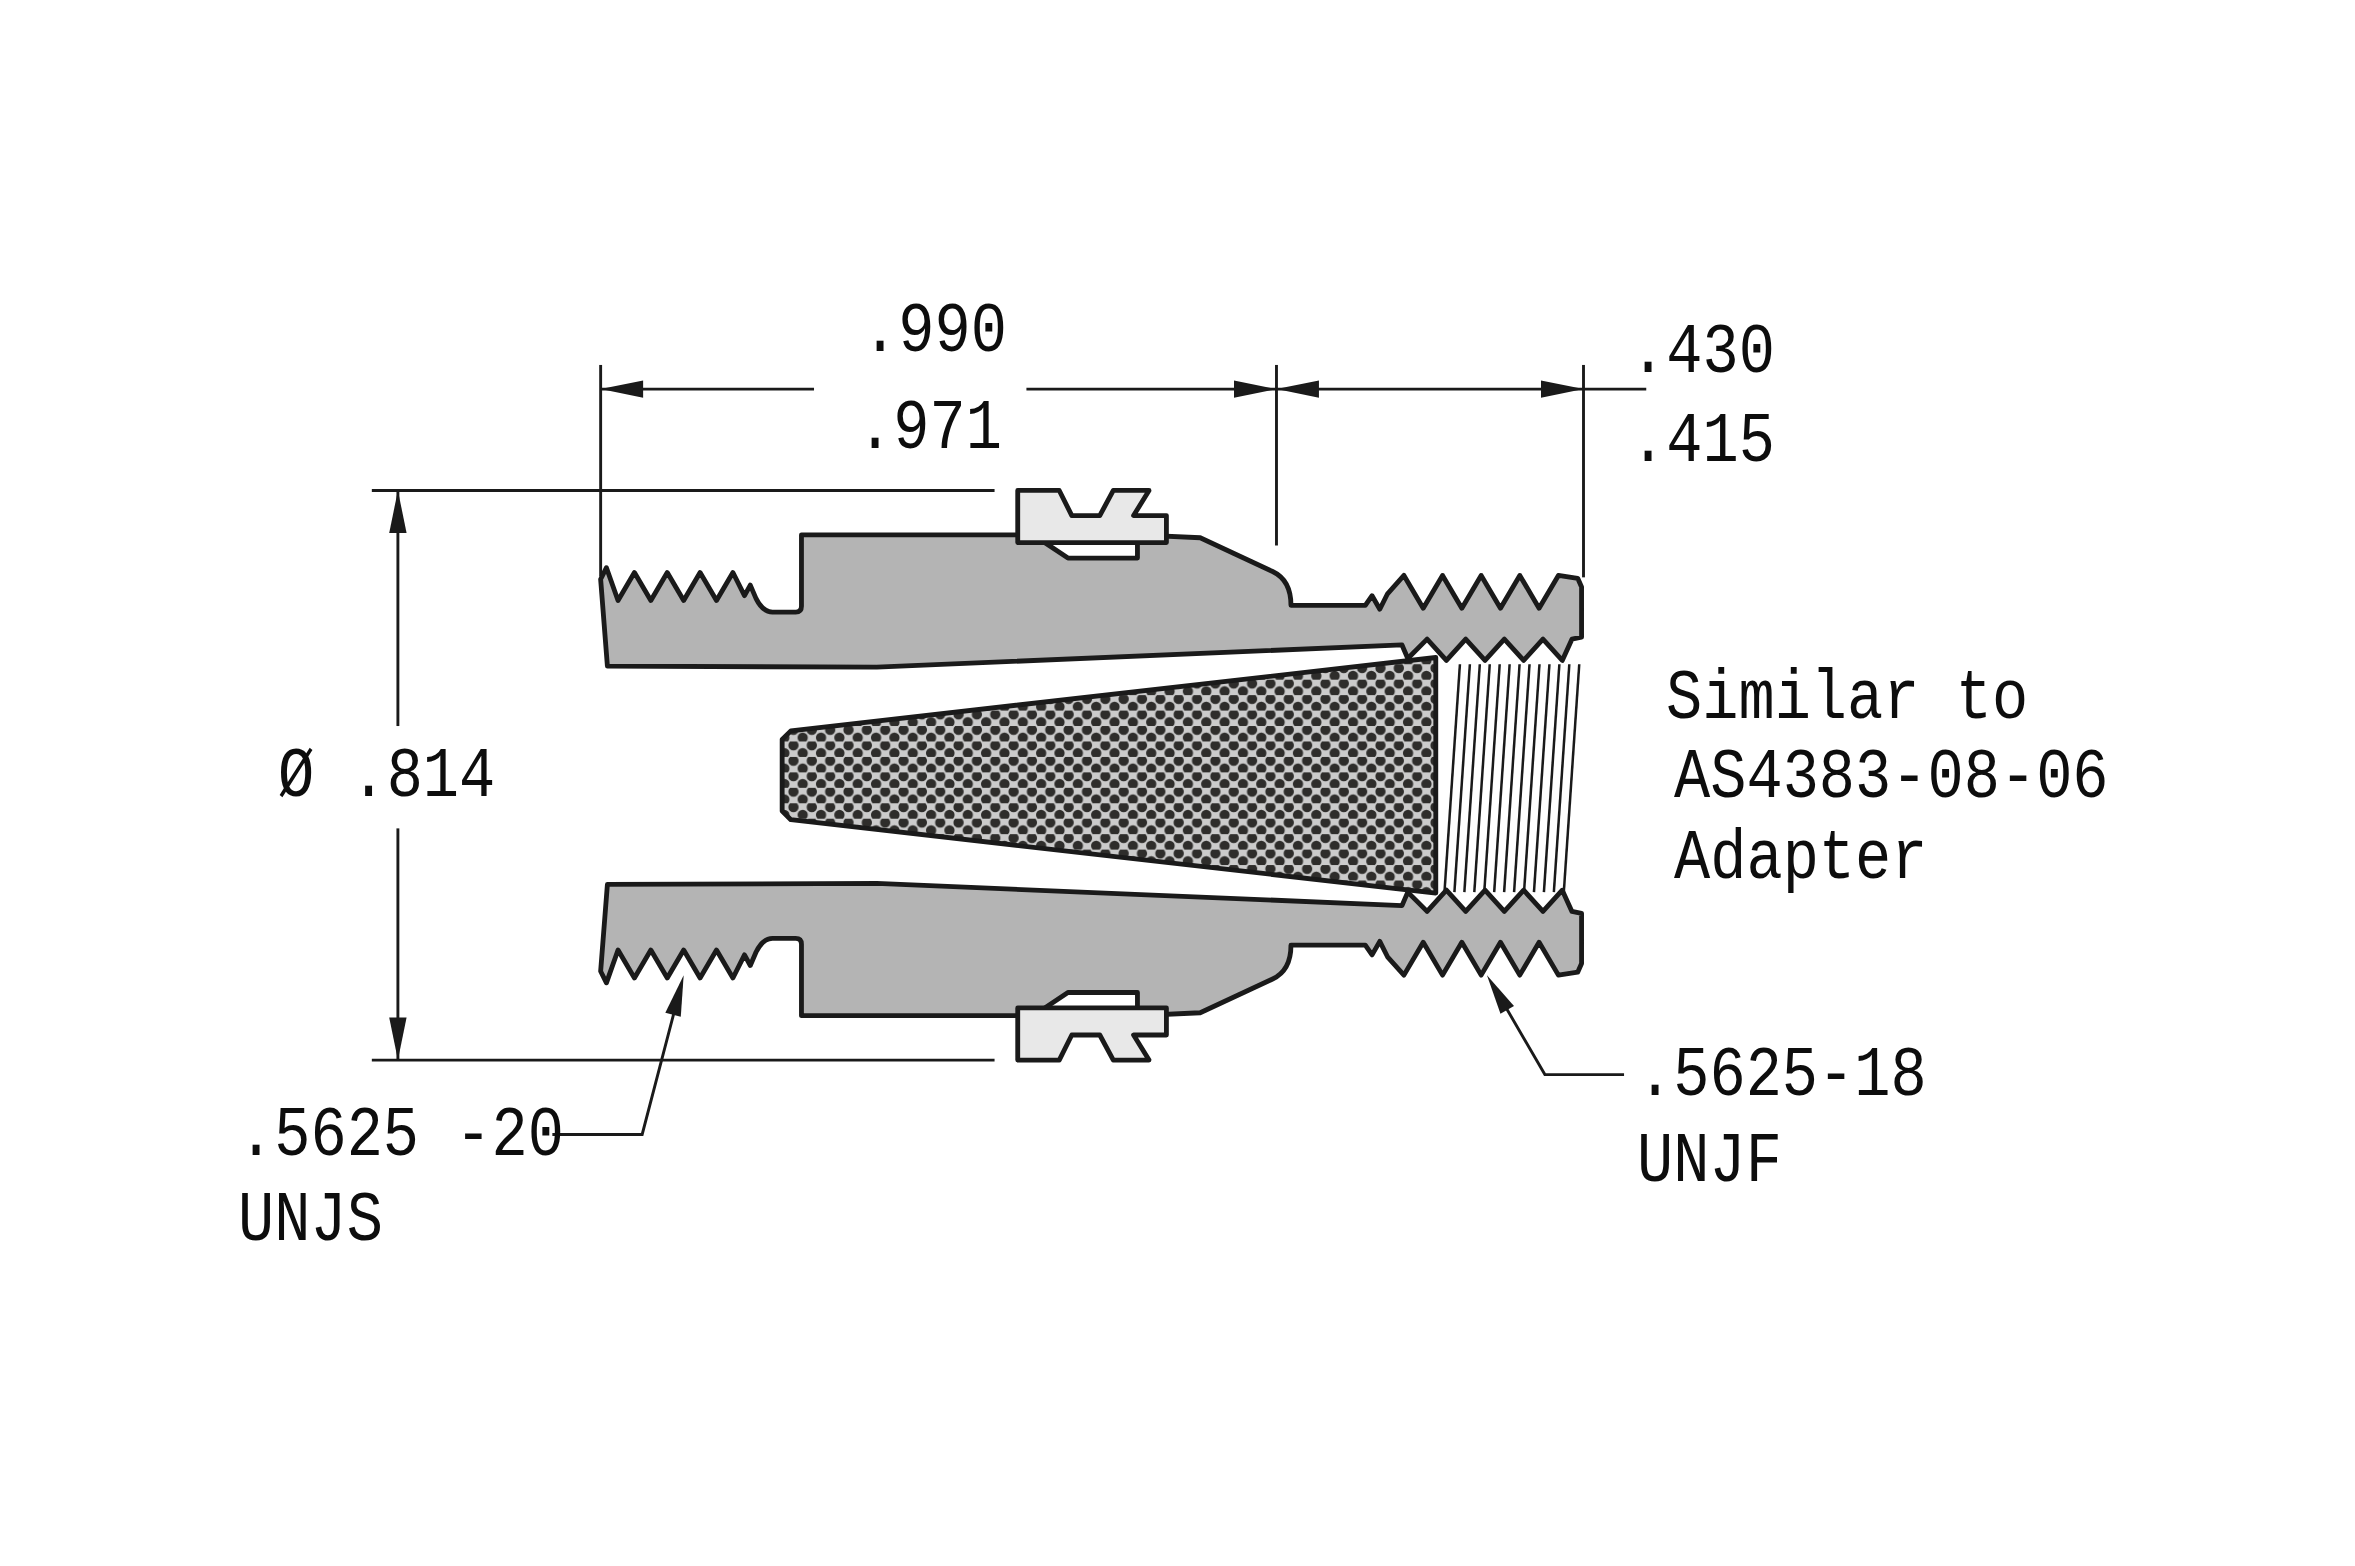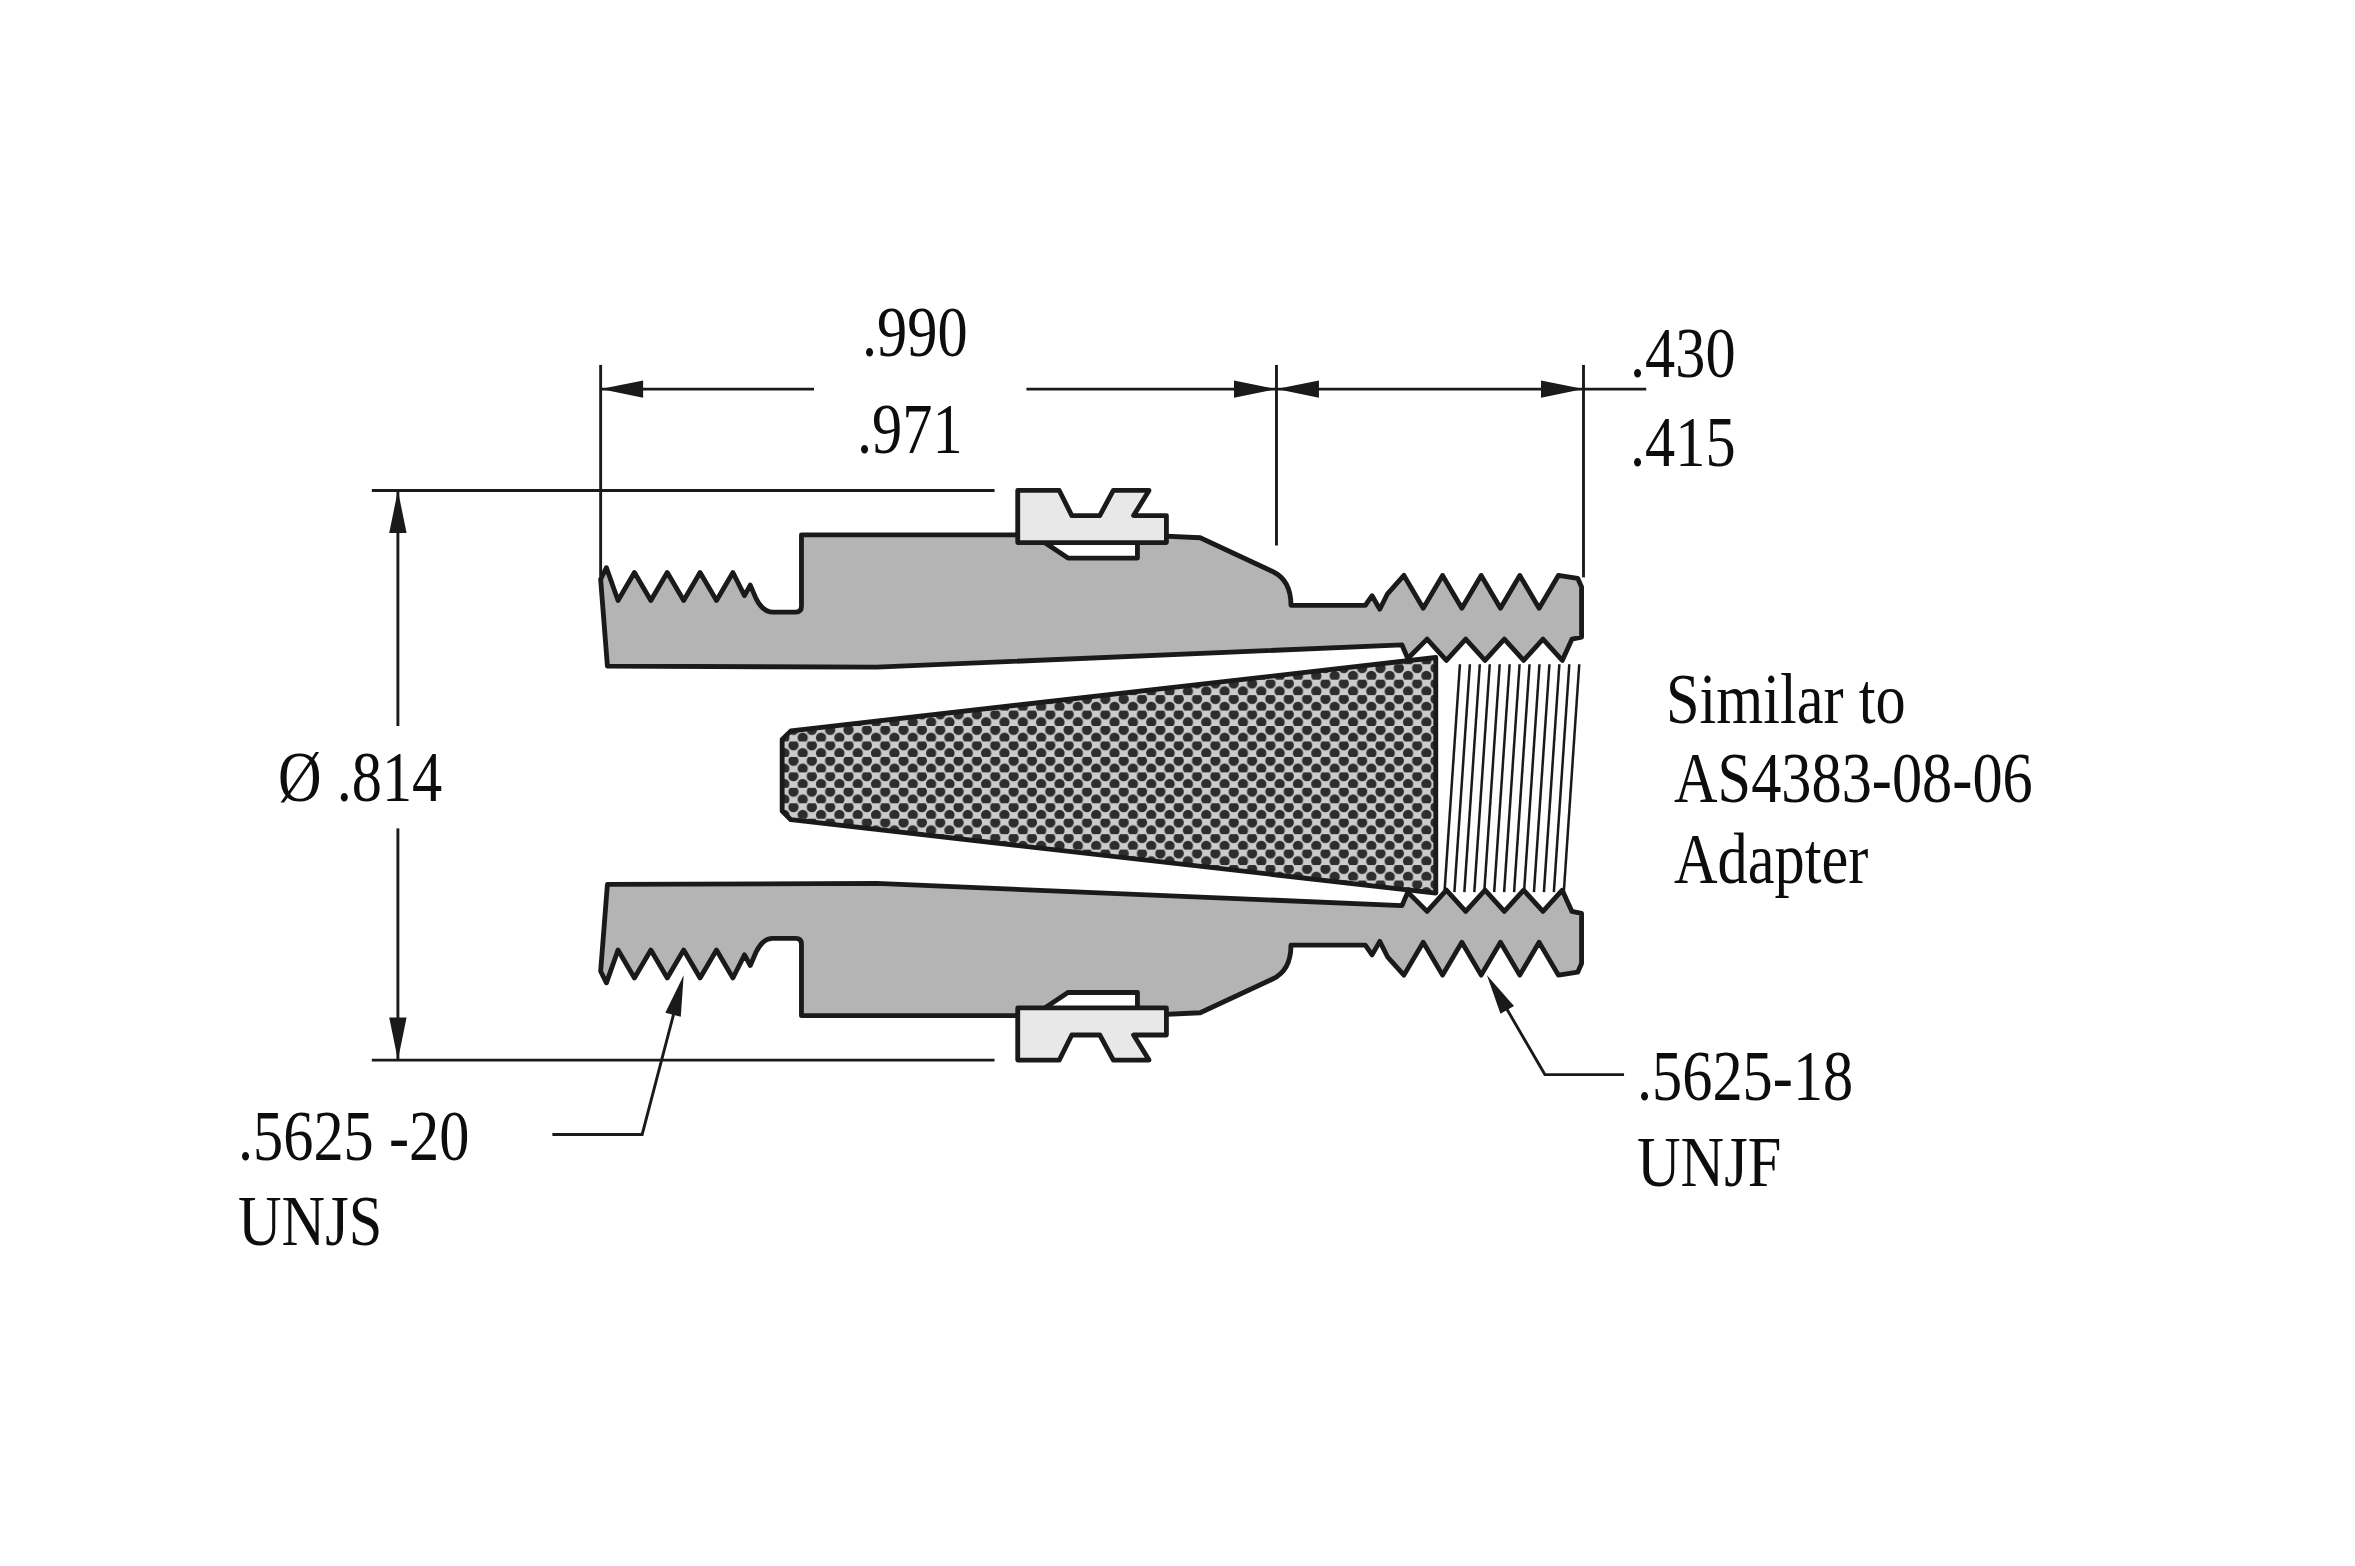--- a/index.html
+++ b/index.html
@@ -9,21 +9,21 @@
     --c-mesh-bg:#cbcbcb;
     --c-mesh-dot:#2e2d2b;
     --c-text:#0d0d0d;
     --c-bg:#ffffff;
   }
   html,body{margin:0;padding:0;background:var(--c-bg);}
   .canvas{
     position:relative;
     width:2356px;height:1566px;
     background:var(--c-bg);
-    font-family:Liberation Serif, serif;
+    font-family:Liberation Mono, monospace;
     overflow:hidden;
   }
   .drawing-svg{position:absolute;left:0;top:0;}
   .part-outline{fill:var(--c-body);stroke:var(--c-line);stroke-width:5;stroke-linejoin:round;}
   .tab-outline{fill:var(--c-tab);stroke:var(--c-line);stroke-width:5;stroke-linejoin:round;}
   .cone{fill:url(#meshdots);stroke:var(--c-line);stroke-width:5;stroke-linejoin:round;}
   .dimline{stroke:var(--c-line);stroke-width:3;fill:none;}
   .threadline{stroke:var(--c-line);stroke-width:2.6;fill:none;}
   .arrowhead{fill:var(--c-line);stroke:none;}
   .lbl{

